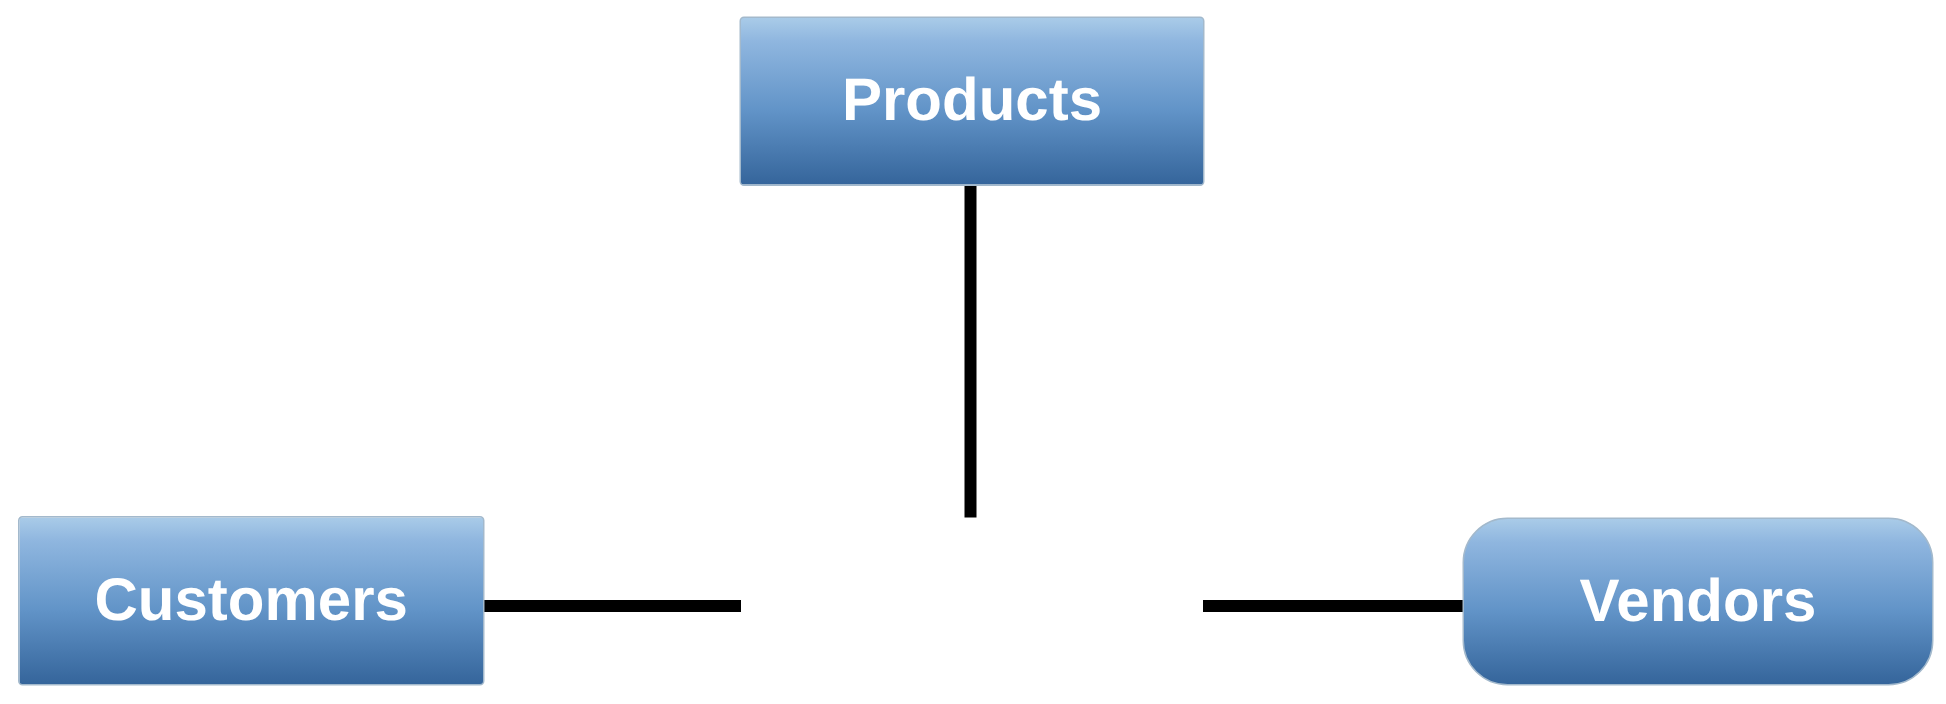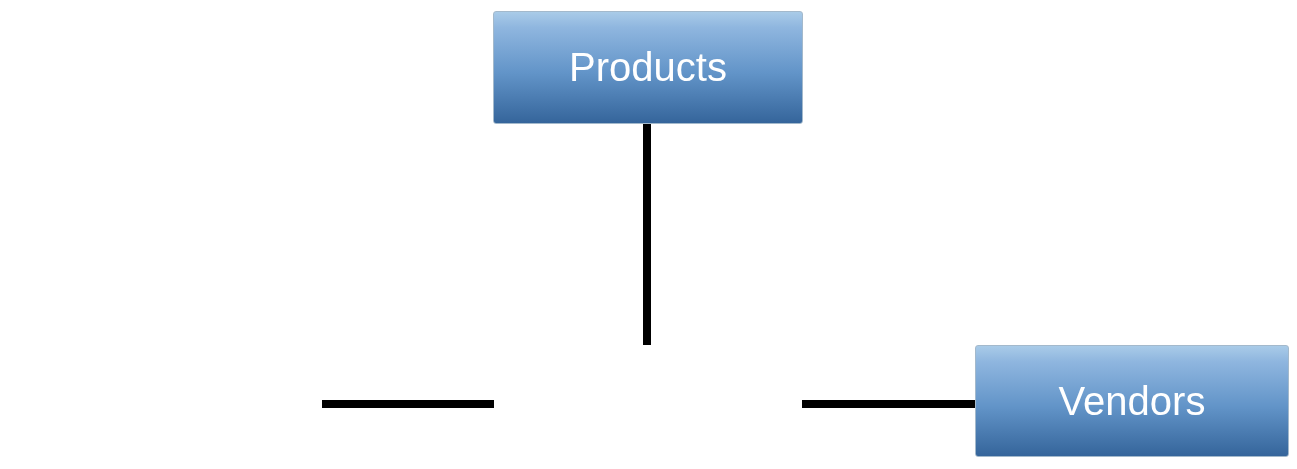--- a/index.html
+++ b/index.html
@@ -33,27 +33,27 @@
     border-radius: 3px;
     background: linear-gradient(
       180deg,
       var(--node-gradient-top) 0%,
       var(--node-gradient-upper) 14%,
       var(--node-gradient-mid) 55%,
       var(--node-gradient-bottom) 100%
     );
     color: var(--node-text);
     font-size: 40px;
-    font-weight: 400;
+    font-weight: 700;
     z-index: 2;
   }
   #node-products  { left: 493px; top: 11px;  width: 310px; height: 113px; }
   #node-customers { left: 12px;  top: 344px; width: 311px; height: 113px; }
   #node-sales     { left: 493px; top: 344px; width: 310px; height: 113px; }
-  #node-vendors   { left: 975px; top: 345px; width: 314px; height: 112px; }
+  #node-vendors   { left: 975px; top: 345px; width: 314px; height: 112px; border-radius: 30px; }
   .connector {
     position: absolute;
     background: var(--connector);
     z-index: 1;
   }
   #conn-products-sales  { left: 643px; top: 124px; width: 8px;   height: 221px; }
   #conn-customers-sales { left: 322px; top: 400px; width: 172px; height: 8px; }
   #conn-sales-vendors   { left: 802px; top: 400px; width: 174px; height: 8px; }
 </style>
 </head>
@@ -62,19 +62,22 @@
 <div class="canvas">
 
   <div class="connector" id="conn-products-sales"></div>
   <div class="connector" id="conn-customers-sales"></div>
   <div class="connector" id="conn-sales-vendors"></div>
 
   <div class="node" id="node-products">
     <span>Products</span>
   </div>
 
+  <div class="node" id="node-customers">
+    <span>Customers</span>
+  </div>
 
 
   <div class="node" id="node-vendors">
     <span>Vendors</span>
   </div>
 
 </div>
 
 </body></html>

